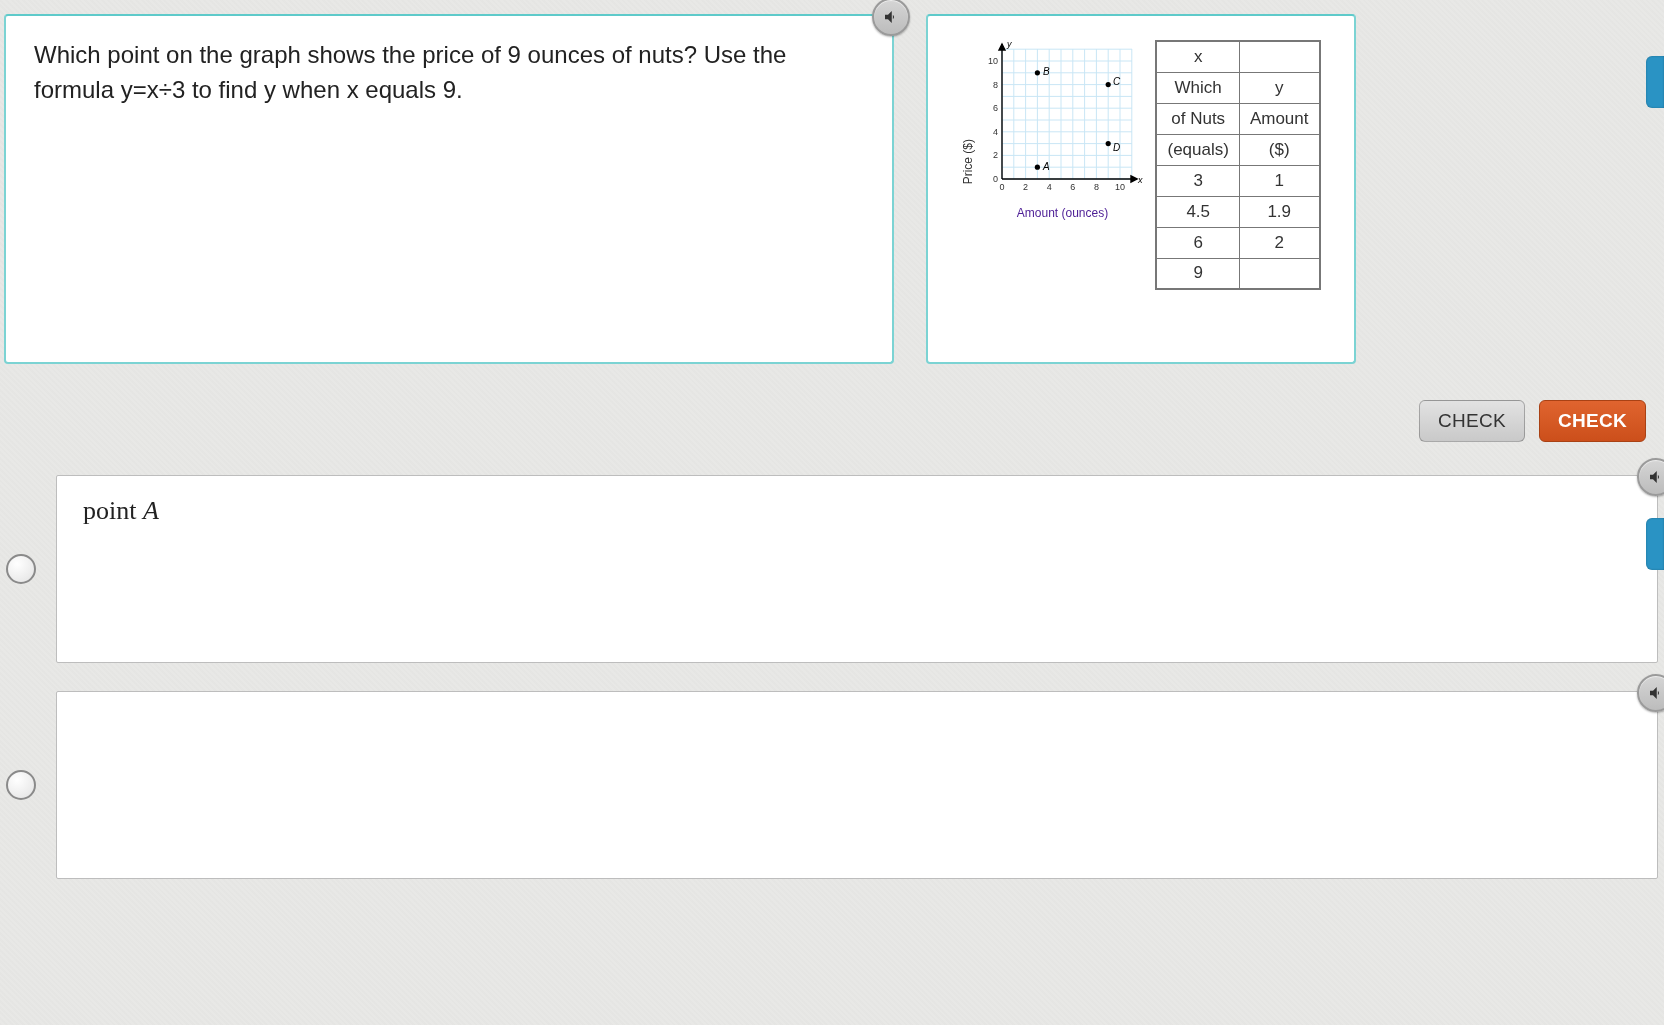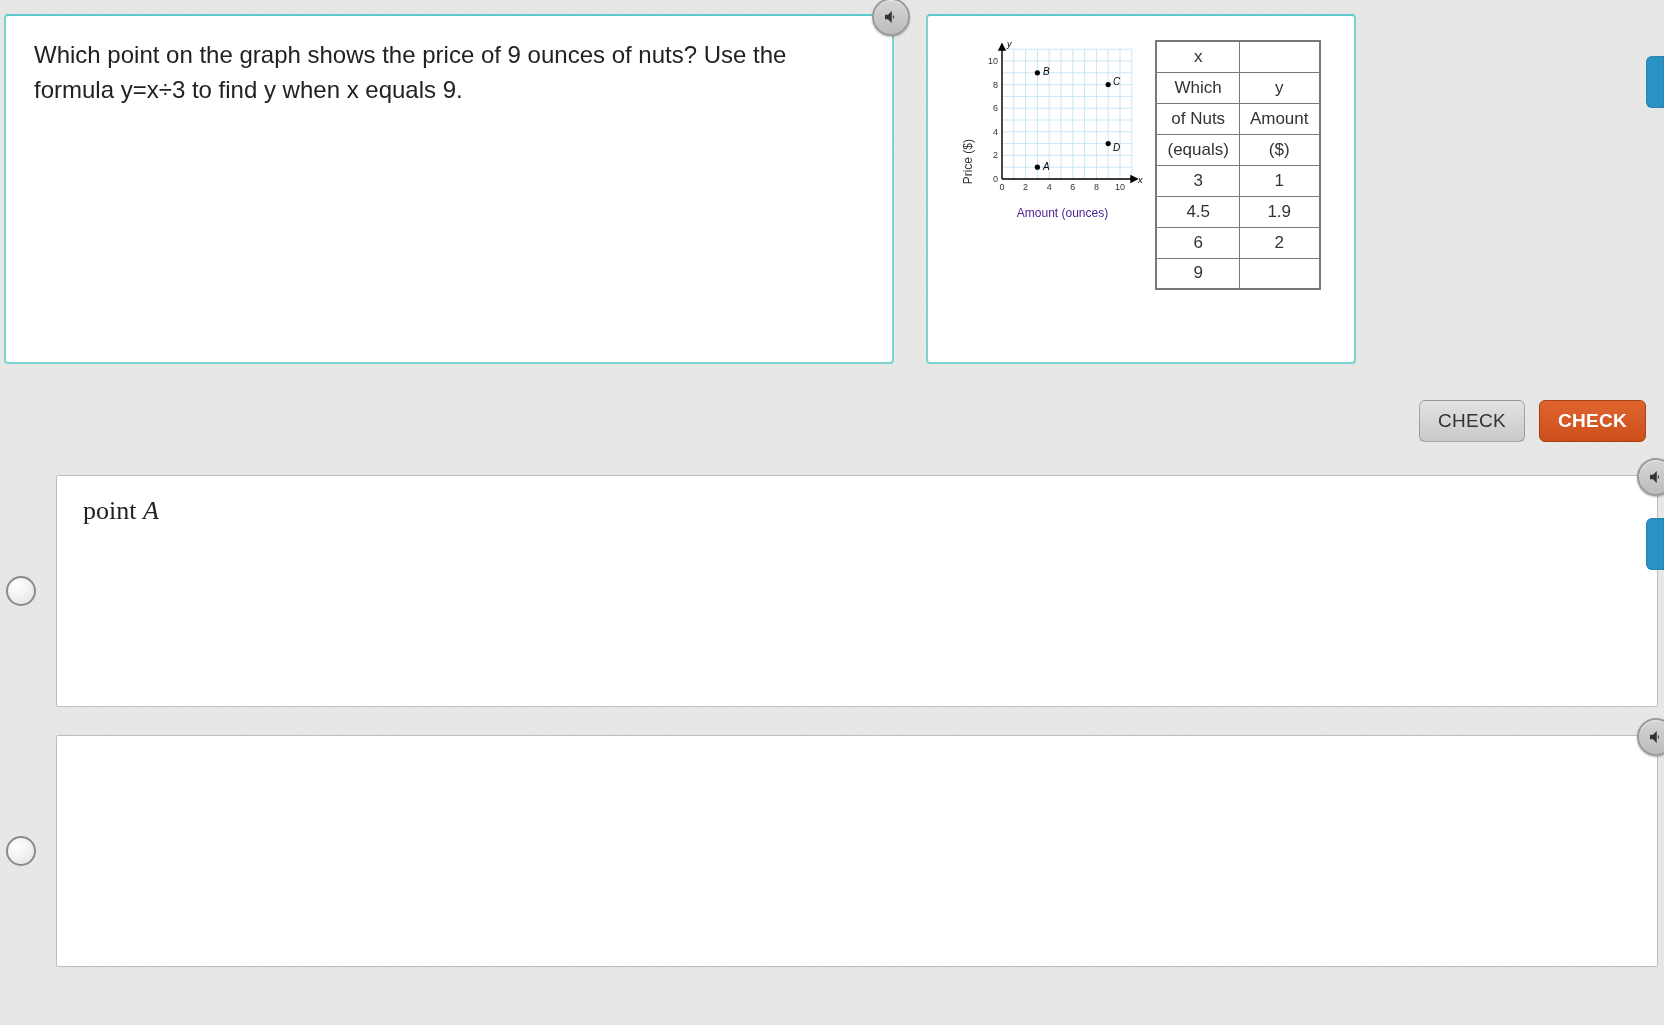--- a/index.html
+++ b/index.html
@@ -137,21 +137,21 @@
     width:30px; height:30px;
     border-radius:50%;
     border:2px solid #8a8a8a;
     background: radial-gradient(circle at 35% 30%, #fff, #e2e2e2);
     flex:0 0 30px;
     cursor:pointer;
   }
   .radio.filled { background: radial-gradient(circle at 35% 30%, #d8d8d8, #b7b7b7); }
   .choice-card {
     flex:1;
-    height:232px;
+    height:188px;
     background:#fff;
     border:1px solid #bdbdbd;
     border-radius:2px;
     position:relative;
     padding:20px 26px;
     box-shadow: none;
   }
   .choice-label {
     font-family: "Times New Roman", serif;
     font-size: 26px;

